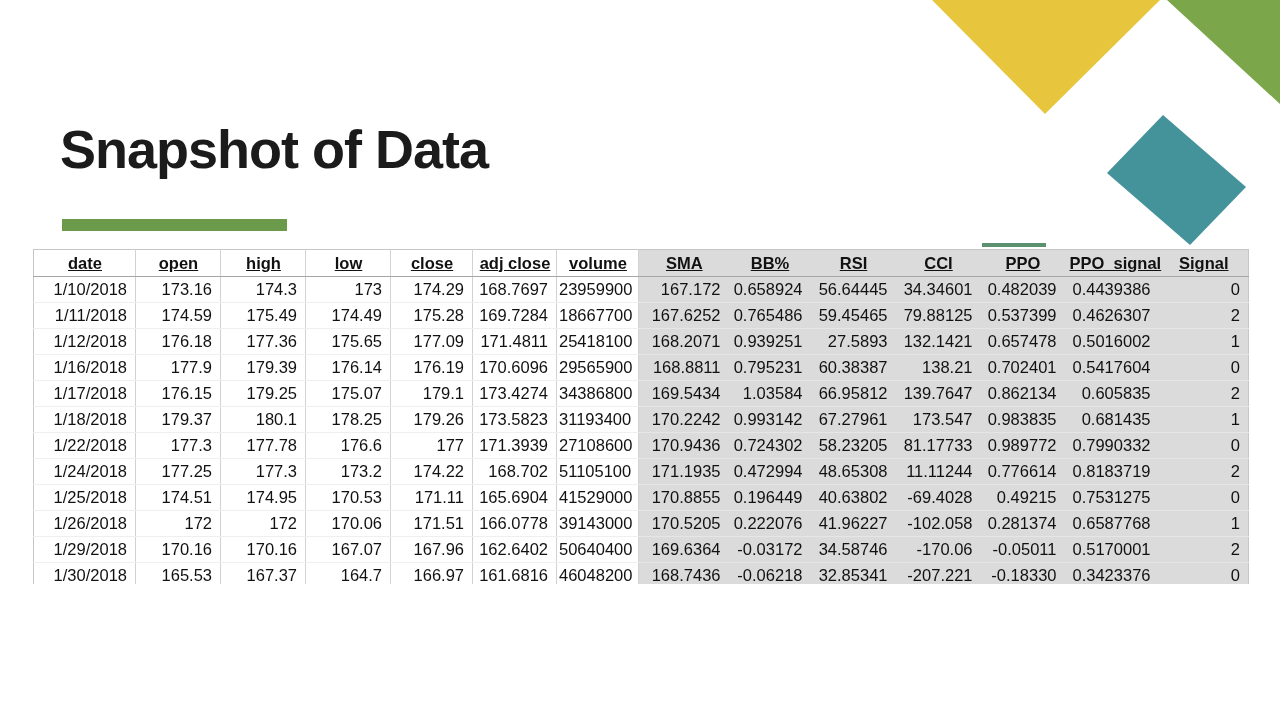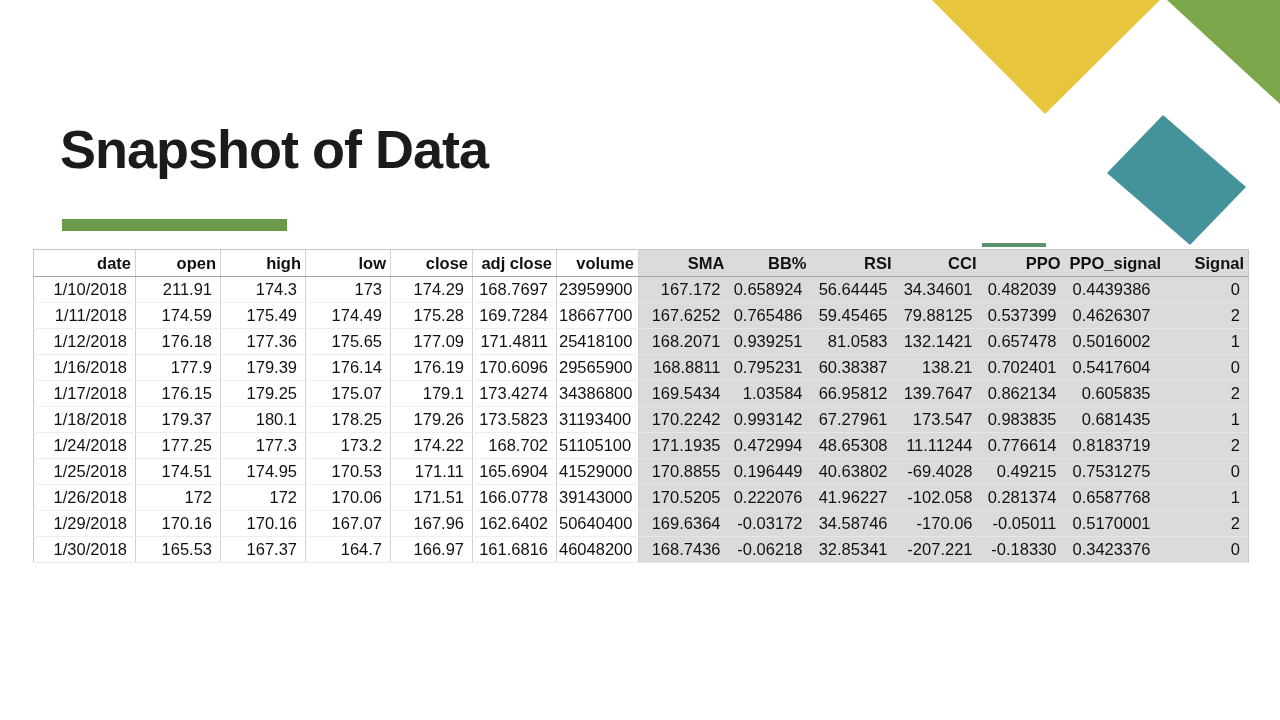--- a/index.html
+++ b/index.html
@@ -54,26 +54,27 @@
   table.data-table col:nth-child(9)  { width: 82px; }
   table.data-table col:nth-child(10) { width: 85px; }
   table.data-table col:nth-child(11) { width: 85px; }
   table.data-table col:nth-child(12) { width: 84px; }
   table.data-table col:nth-child(13) { width: 94px; }
   table.data-table col:nth-child(14) { width: 90px; }
   table.data-table th {
     height: 26px;
     padding: 0 4px 0 5px;
     font-weight: 700;
-    text-align: right;
+    text-align: center;
     white-space: nowrap;
     overflow: visible;
     border-bottom: 1px solid #a6a6a6;
     border-right: 1px solid #d2d2d2;
     background: #ffffff;
+    text-decoration: underline;
   }
   table.data-table td {
     height: 25px;
     padding: 0 8px 0 2px;
     text-align: right;
     white-space: nowrap;
     overflow: hidden;
     border-bottom: 1px solid #efefef;
     border-right: 1px solid #d2d2d2;
     background: #ffffff;
@@ -136,21 +137,21 @@
             <th class="gray">RSI</th>
             <th class="gray">CCI</th>
             <th class="gray">PPO</th>
             <th class="gray">PPO_signal</th>
             <th class="gray">Signal</th>
           </tr>
         </thead>
         <tbody>
           <tr>
             <td>1/10/2018</td>
-            <td>211.91</td>
+            <td>173.16</td>
             <td>174.3</td>
             <td>173</td>
             <td>174.29</td>
             <td>168.7697</td>
             <td>23959900</td>
             <td class="gray">167.172</td>
             <td class="gray">0.658924</td>
             <td class="gray">56.64445</td>
             <td class="gray">34.34601</td>
             <td class="gray">0.482039</td>
@@ -176,21 +177,21 @@
           <tr>
             <td>1/12/2018</td>
             <td>176.18</td>
             <td>177.36</td>
             <td>175.65</td>
             <td>177.09</td>
             <td>171.4811</td>
             <td>25418100</td>
             <td class="gray">168.2071</td>
             <td class="gray">0.939251</td>
-            <td class="gray">81.0583</td>
+            <td class="gray">27.5893</td>
             <td class="gray">132.1421</td>
             <td class="gray">0.657478</td>
             <td class="gray">0.5016002</td>
             <td class="gray">1</td>
           </tr>
           <tr>
             <td>1/16/2018</td>
             <td>177.9</td>
             <td>179.39</td>
             <td>176.14</td>
@@ -231,20 +232,36 @@
             <td>31193400</td>
             <td class="gray">170.2242</td>
             <td class="gray">0.993142</td>
             <td class="gray">67.27961</td>
             <td class="gray">173.547</td>
             <td class="gray">0.983835</td>
             <td class="gray">0.681435</td>
             <td class="gray">1</td>
           </tr>
           <tr>
+            <td>1/22/2018</td>
+            <td>177.3</td>
+            <td>177.78</td>
+            <td>176.6</td>
+            <td>177</td>
+            <td>171.3939</td>
+            <td>27108600</td>
+            <td class="gray">170.9436</td>
+            <td class="gray">0.724302</td>
+            <td class="gray">58.23205</td>
+            <td class="gray">81.17733</td>
+            <td class="gray">0.989772</td>
+            <td class="gray">0.7990332</td>
+            <td class="gray">0</td>
+          </tr>
+          <tr>
             <td>1/24/2018</td>
             <td>177.25</td>
             <td>177.3</td>
             <td>173.2</td>
             <td>174.22</td>
             <td>168.702</td>
             <td>51105100</td>
             <td class="gray">171.1935</td>
             <td class="gray">0.472994</td>
             <td class="gray">48.65308</td>

